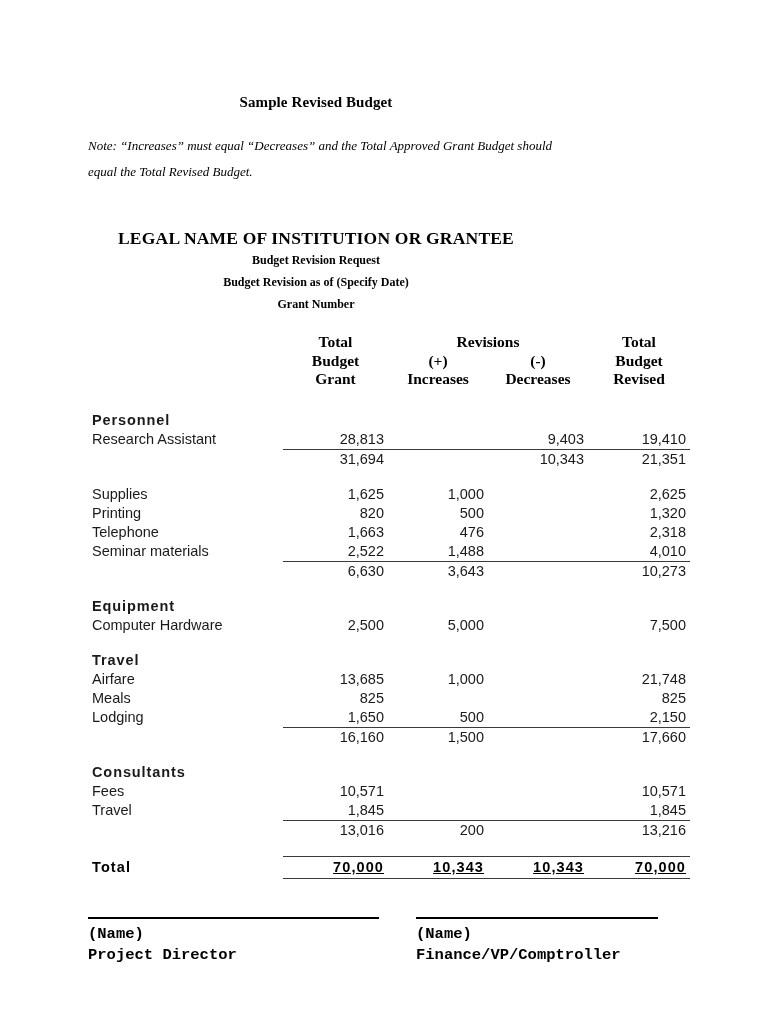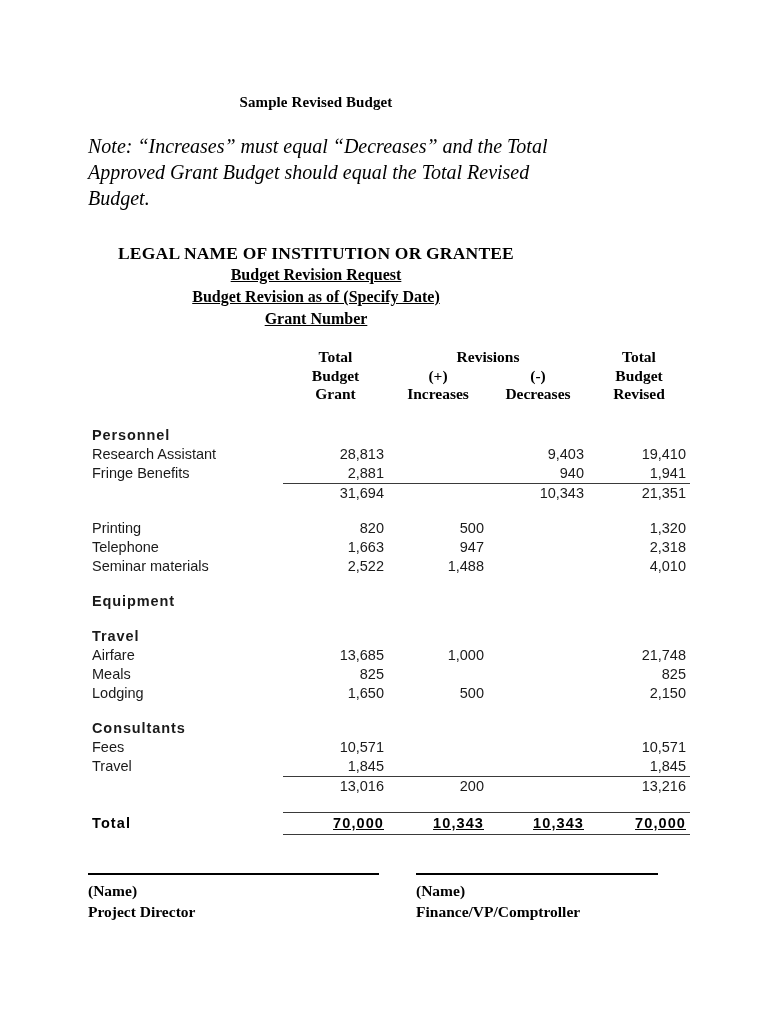--- a/index.html
+++ b/index.html
@@ -31,44 +31,43 @@
     font-size: 15px;
     margin: 0;
     padding-top: 94px;
     letter-spacing: 0.1px;
   }
 
   
   .note {
     font-family: "Liberation Serif", serif;
     font-style: italic;
-    font-size: 20px;
+    font-size: 13px;
     line-height: 26px;
     margin: 0;
     padding: 22px 78px 0 88px;
     text-align: left;
   }
 
   
   .inst-block {
     text-align: center;
     font-family: "Liberation Serif", serif;
     font-weight: bold;
-    margin: 5px;
+    margin: 16px;
     padding-top: 26px;
   }
   .inst-line-1 {
     font-size: 17.5px;
     line-height: 22px;
     letter-spacing: 0.2px;
   }
   .inst-line {
-    font-size: 16px;
+    font-size: 12px;
     line-height: 22px;
-    text-decoration: underline;
   }
 
   
   .table-wrap {
     padding: 0;
     margin: 0;
   }
   table.budget {
     border-collapse: collapse;
     margin-left: 88px;
@@ -164,21 +163,21 @@
     gap: 37px;
   }
   .sig-col-left { width: 291px; }
   .sig-col-right { width: 242px; }
   .sig-rule {
     border-top: 2px solid #000000;
     height: 0;
     margin-bottom: 5px;
   }
   .sig-name, .sig-role {
-    font-family: Liberation Serif, serif;
+    font-family: Liberation Mono, monospace;
     font-weight: bold;
     font-size: 15.5px;
     line-height: 21px;
   }
 </style>
 </head>
 <body>
 
 <div class="page">
 
@@ -233,67 +232,81 @@
             <td class="num"></td>
             <td class="num"></td>
           </tr>
           <tr class="row">
             <td class="label">Research Assistant</td>
             <td class="num">28,813</td>
             <td class="num"></td>
             <td class="num">9,403</td>
             <td class="num">19,410</td>
           </tr>
-          <tr class="row">
-            <td class="label">Fringe Benefits</td>
-            <td class="num">2,881</td>
-            <td class="num"></td>
-            <td class="num">940</td>
-            <td class="num">1,941</td>
-          </tr>
           <tr class="row subtotal">
             <td class="label"></td>
             <td class="num">31,694</td>
             <td class="num"></td>
             <td class="num">10,343</td>
             <td class="num">21,351</td>
           </tr>
           <tr class="gap-md">
             <td colspan="5"></td>
           </tr>
           <tr class="row">
+            <td class="label">Supplies</td>
+            <td class="num">1,625</td>
+            <td class="num">1,000</td>
+            <td class="num"></td>
+            <td class="num">2,625</td>
+          </tr>
+          <tr class="row">
             <td class="label">Printing</td>
             <td class="num">820</td>
             <td class="num">500</td>
             <td class="num"></td>
             <td class="num">1,320</td>
           </tr>
           <tr class="row">
             <td class="label">Telephone</td>
             <td class="num">1,663</td>
-            <td class="num">947</td>
+            <td class="num">476</td>
             <td class="num"></td>
             <td class="num">2,318</td>
           </tr>
           <tr class="row">
             <td class="label">Seminar materials</td>
             <td class="num">2,522</td>
             <td class="num">1,488</td>
             <td class="num"></td>
             <td class="num">4,010</td>
           </tr>
+          <tr class="row subtotal">
+            <td class="label"></td>
+            <td class="num">6,630</td>
+            <td class="num">3,643</td>
+            <td class="num"></td>
+            <td class="num">10,273</td>
+          </tr>
           <tr class="gap-md">
             <td colspan="5"></td>
           </tr>
           <tr class="row section">
             <td class="label">Equipment</td>
             <td class="num"></td>
             <td class="num"></td>
             <td class="num"></td>
             <td class="num"></td>
+          </tr>
+          <tr class="row">
+            <td class="label">Computer Hardware</td>
+            <td class="num">2,500</td>
+            <td class="num">5,000</td>
+            <td class="num"></td>
+            <td class="num">7,500</td>
           </tr>
           <tr class="gap-md">
             <td colspan="5"></td>
           </tr>
           <tr class="row section">
             <td class="label">Travel</td>
             <td class="num"></td>
             <td class="num"></td>
             <td class="num"></td>
             <td class="num"></td>
@@ -311,20 +324,27 @@
             <td class="num"></td>
             <td class="num"></td>
             <td class="num">825</td>
           </tr>
           <tr class="row">
             <td class="label">Lodging</td>
             <td class="num">1,650</td>
             <td class="num">500</td>
             <td class="num"></td>
             <td class="num">2,150</td>
+          </tr>
+          <tr class="row subtotal">
+            <td class="label"></td>
+            <td class="num">16,160</td>
+            <td class="num">1,500</td>
+            <td class="num"></td>
+            <td class="num">17,660</td>
           </tr>
           <tr class="gap-md">
             <td colspan="5"></td>
           </tr>
           <tr class="row section">
             <td class="label">Consultants</td>
             <td class="num"></td>
             <td class="num"></td>
             <td class="num"></td>
             <td class="num"></td>

